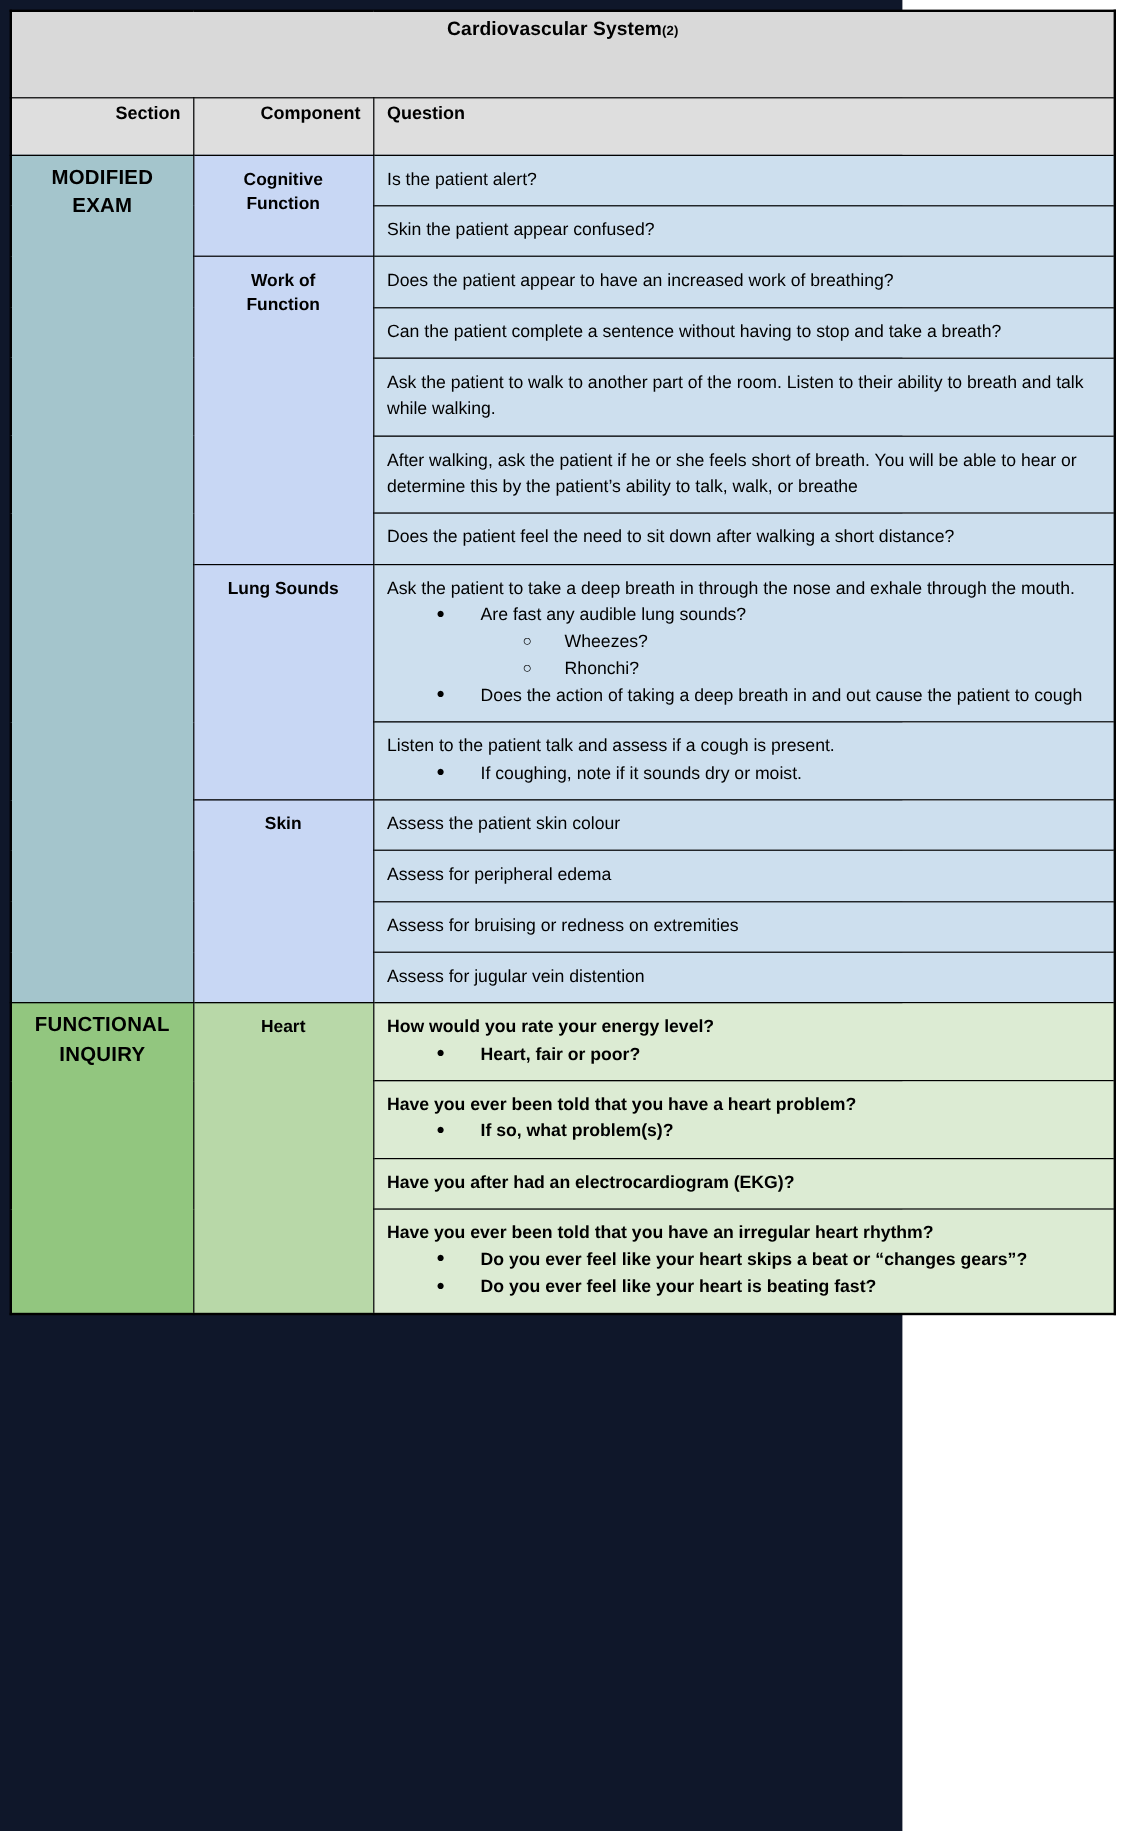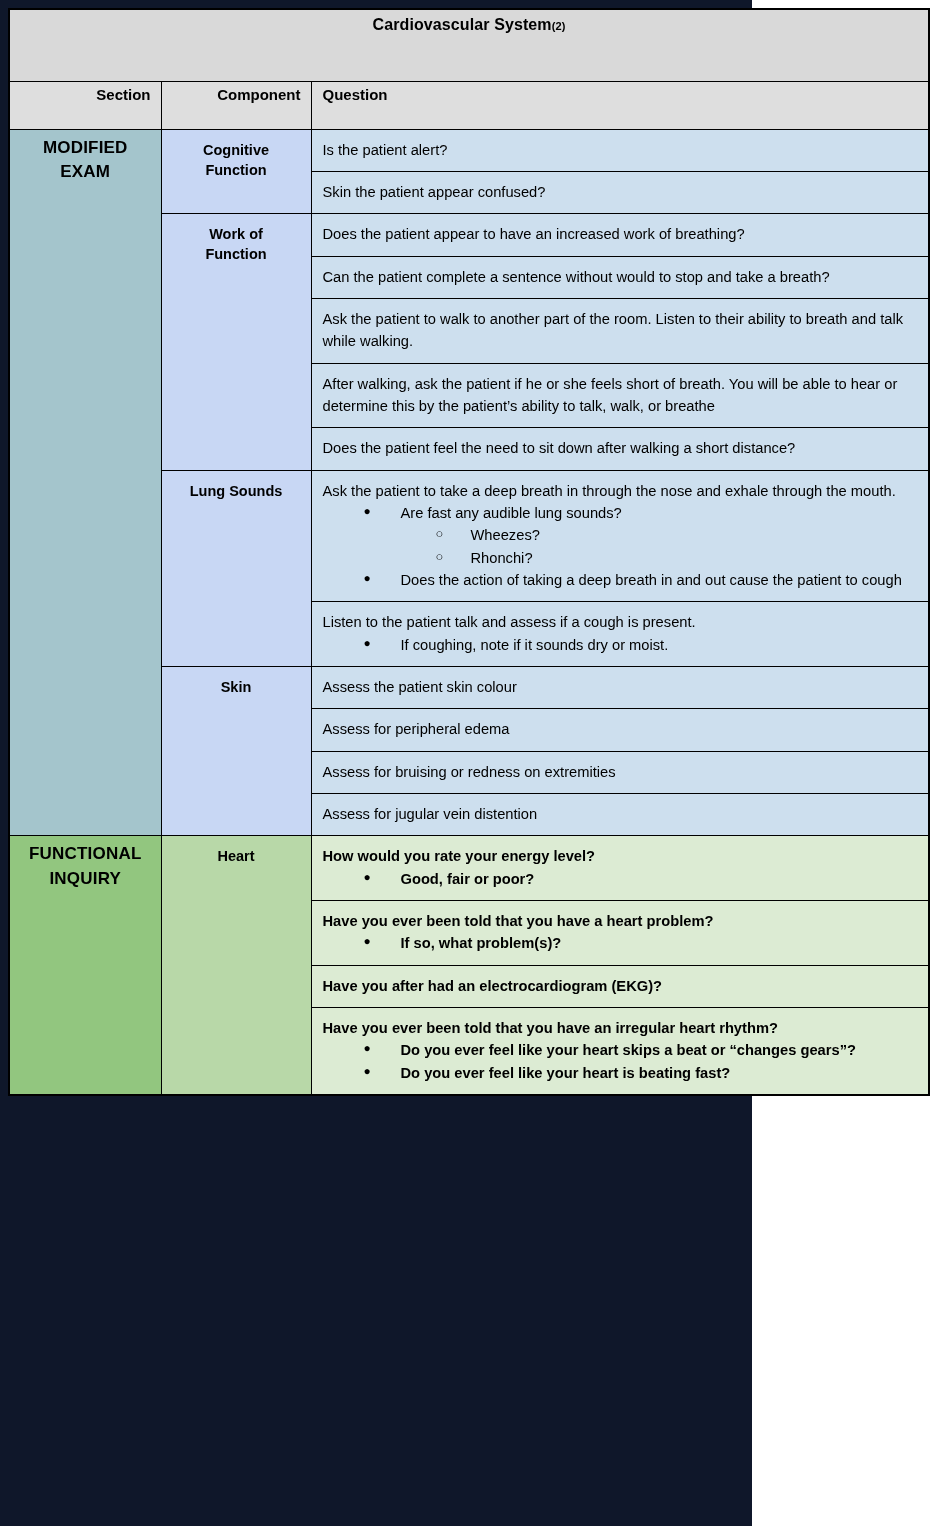--- a/index.html
+++ b/index.html
@@ -175,21 +175,21 @@
           </td>
         </tr>
         <tr>
           <td class="comp-cell comp-blue" rowspan="5"><span>Work of</span><br><span>Function</span></td>
           <td class="q-cell q-blue">
             <div class="q-lead">Does the patient appear to have an increased work of breathing?</div>
           </td>
         </tr>
         <tr>
           <td class="q-cell q-blue">
-            <div class="q-lead">Can the patient complete a sentence without would to stop and take a breath?</div>
+            <div class="q-lead">Can the patient complete a sentence without having to stop and take a breath?</div>
           </td>
         </tr>
         <tr>
           <td class="q-cell q-blue">
             <div class="q-lead">Ask the patient to walk to another part of the room. Listen to their ability to breath and talk while walking.</div>
           </td>
         </tr>
         <tr>
           <td class="q-cell q-blue">
             <div class="q-lead">After walking, ask the patient if he or she feels short of breath. You will be able to hear or determine this by the patient’s ability to talk, walk, or breathe</div>
@@ -241,21 +241,21 @@
           <td class="q-cell q-blue">
             <div class="q-lead">Assess for jugular vein distention</div>
           </td>
         </tr>
         <tr>
           <td class="sec-cell sec-inquiry" rowspan="4"><span>FUNCTIONAL</span><br><span>INQUIRY</span></td>
           <td class="comp-cell comp-green" rowspan="4"><span>Heart</span></td>
           <td class="q-cell q-green">
             <div class="q-lead">How would you rate your energy level?</div>
             <ul class="lvl1">
-              <li><span class="bullet">●</span><span>Good, fair or poor?</span></li>
+              <li><span class="bullet">●</span><span>Heart, fair or poor?</span></li>
             </ul>
           </td>
         </tr>
         <tr>
           <td class="q-cell q-green">
             <div class="q-lead">Have you ever been told that you have a heart problem?</div>
             <ul class="lvl1">
               <li><span class="bullet">●</span><span>If so, what problem(s)?</span></li>
             </ul>
           </td>

